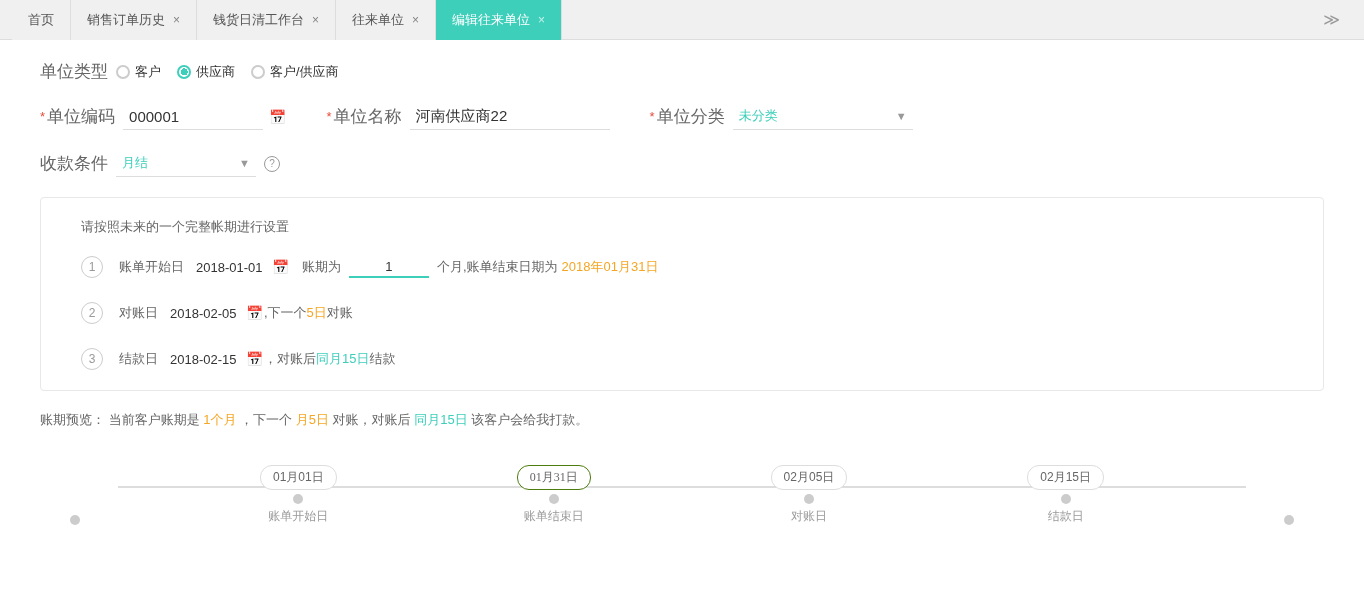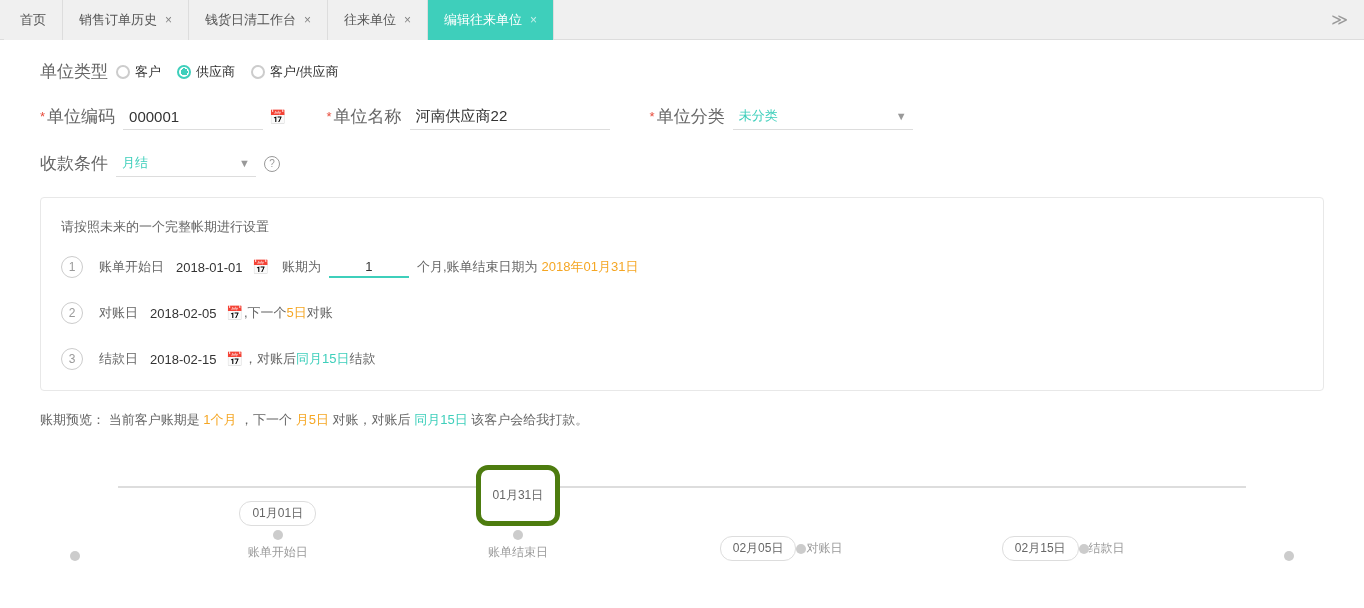--- a/index.html
+++ b/index.html
@@ -5,21 +5,21 @@
     * { box-sizing: border-box; margin: 0; padding: 0; }
     body { font-family: 'Microsoft YaHei', Arial, sans-serif; font-size: 13px; color: #333; background: #f5f5f5; }
 
     
     .tabs-bar {
       display: flex;
       align-items: center;
       background: #f0f0f0;
       border-bottom: 1px solid #ddd;
       height: 40px;
-      padding: 4px;
+      padding: 12px;
     }
     .tab-item {
       display: flex;
       align-items: center;
       padding: 0 16px;
       height: 40px;
       cursor: pointer;
       font-size: 13px;
       color: #555;
       border-right: 1px solid #ddd;
@@ -140,21 +140,21 @@
       color: #999;
       font-size: 10px;
       margin-left: 8px;
       cursor: pointer;
     }
 
     
     .section-box {
       border: 1px solid #e8e8e8;
       border-radius: 4px;
-      padding: 20px 20px;
+      padding: 20px 40px;
       margin-top: 4px;
     }
     .section-title {
       font-size: 13px;
       color: #666;
       margin-bottom: 20px;
     }
 
     
     .step-row {
@@ -361,32 +361,32 @@
         <div style="width:10px;height:10px;border-radius:50%;background:#ccc;margin-top:16px;"></div>
       </div>
 
       <div style="display:flex;flex-direction:column;align-items:center;position:relative;z-index:2;">
         <div style="border:1px solid #ddd;border-radius:12px;padding:3px 12px;font-size:12px;color:#666;background:#fff;white-space:nowrap;">01月01日</div>
         <div style="width:10px;height:10px;border-radius:50%;background:#ccc;margin:4px 0;"></div>
         <div style="font-size:12px;color:#999;">账单开始日</div>
       </div>
 
       <div style="display:flex;flex-direction:column;align-items:center;position:relative;z-index:2;">
-        <div style="border:5px solid #4d7c0f;border-radius:12px;padding:17px 12px;font-size:12px;color:#666;background:#fff;white-space:nowrap;">01月31日</div>
+        <div style="border:1px solid #4d7c0f;border-radius:12px;padding:3px 12px;font-size:12px;color:#666;background:#fff;white-space:nowrap;font-family:Liberation Serif, serif;">01月31日</div>
         <div style="width:10px;height:10px;border-radius:50%;background:#ccc;margin:4px 0;"></div>
         <div style="font-size:12px;color:#999;">账单结束日</div>
       </div>
 
-      <div style="display:flex;flex-direction:row;align-items:center;position:relative;z-index:2;">
+      <div style="display:flex;flex-direction:column;align-items:center;position:relative;z-index:2;">
         <div style="border:1px solid #ddd;border-radius:12px;padding:3px 12px;font-size:12px;color:#666;background:#fff;white-space:nowrap;">02月05日</div>
         <div style="width:10px;height:10px;border-radius:50%;background:#ccc;margin:4px 0;"></div>
         <div style="font-size:12px;color:#999;">对账日</div>
       </div>
 
-      <div style="display:flex;flex-direction:row;align-items:center;position:relative;z-index:2;">
+      <div style="display:flex;flex-direction:column;align-items:center;position:relative;z-index:2;">
         <div style="border:1px solid #ddd;border-radius:12px;padding:3px 12px;font-size:12px;color:#666;background:#fff;white-space:nowrap;">02月15日</div>
         <div style="width:10px;height:10px;border-radius:50%;background:#ccc;margin:4px 0;"></div>
         <div style="font-size:12px;color:#999;">结款日</div>
       </div>
 
       <div style="display:flex;align-items:center;flex-direction:column;position:relative;z-index:2;">
         <div style="width:10px;height:10px;border-radius:50%;background:#ccc;margin-top:16px;"></div>
       </div>
     </div>
   </div>

